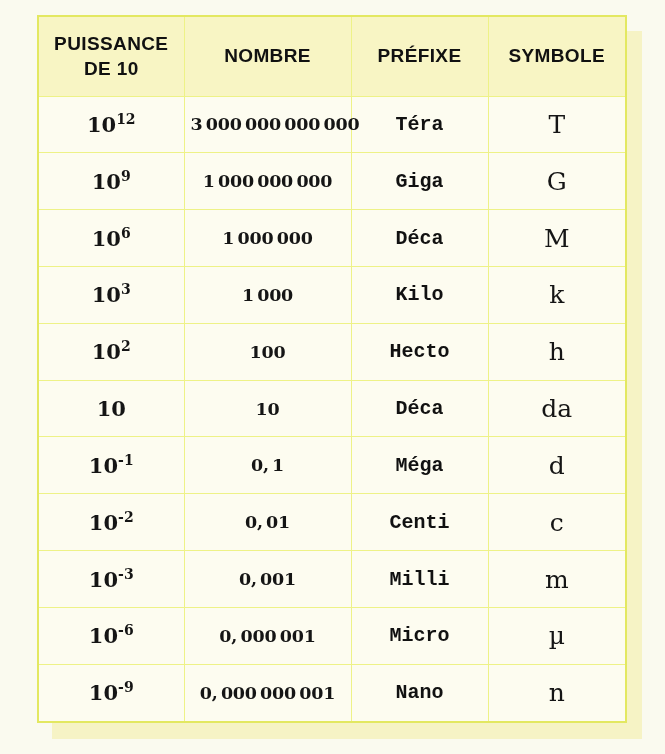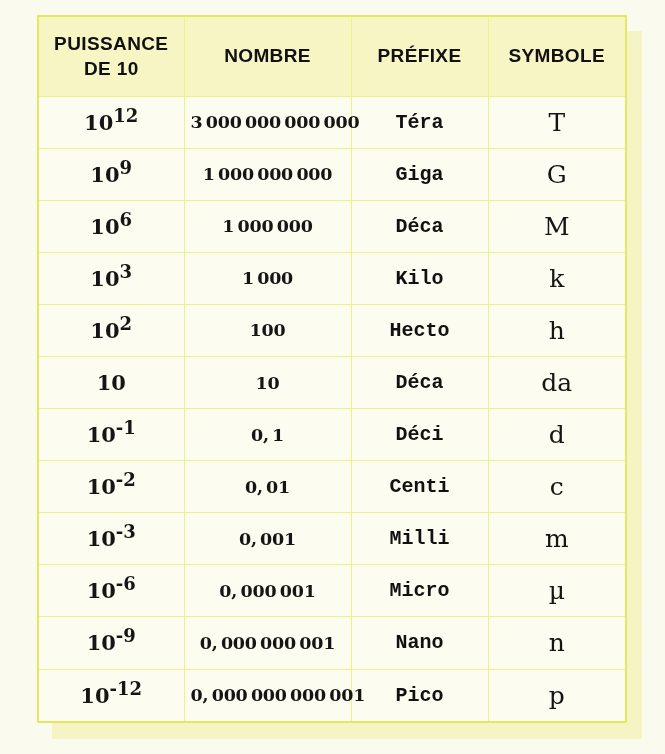--- a/index.html
+++ b/index.html
@@ -50,21 +50,21 @@
     line-height:1.35;
     letter-spacing:.02em;
     color:#111;
   }
   td.power-cell{
     font-family:"DejaVu Serif",serif;
     font-weight:700;
     font-size:21px;
   }
   td.power-cell sup{
-    font-size:18px;
+    font-size:14px;
     line-height:0;
     vertical-align:super;
     letter-spacing:0;
   }
   td.number-cell{
     font-family:"DejaVu Serif",serif;
     font-weight:700;
     font-size:17.5px;
     letter-spacing:-0.2px;
     white-space:nowrap;
@@ -134,21 +134,21 @@
       </tr>
       <tr>
         <td class="power-cell"><span>10</span><sup></sup></td>
         <td class="number-cell">10</td>
         <td class="prefix-cell">Déca</td>
         <td class="symbol-cell">da</td>
       </tr>
       <tr>
         <td class="power-cell"><span>10</span><sup>-1</sup></td>
         <td class="number-cell">0, 1</td>
-        <td class="prefix-cell">Déci</td>
+        <td class="prefix-cell">Méga</td>
         <td class="symbol-cell">d</td>
       </tr>
       <tr>
         <td class="power-cell"><span>10</span><sup>-2</sup></td>
         <td class="number-cell">0, 01</td>
         <td class="prefix-cell">Centi</td>
         <td class="symbol-cell">c</td>
       </tr>
       <tr>
         <td class="power-cell"><span>10</span><sup>-3</sup></td>
@@ -161,21 +161,15 @@
         <td class="number-cell">0, 000 001</td>
         <td class="prefix-cell">Micro</td>
         <td class="symbol-cell">µ</td>
       </tr>
       <tr>
         <td class="power-cell"><span>10</span><sup>-9</sup></td>
         <td class="number-cell">0, 000 000 001</td>
         <td class="prefix-cell">Nano</td>
         <td class="symbol-cell">n</td>
       </tr>
-      <tr>
-        <td class="power-cell"><span>10</span><sup>-12</sup></td>
-        <td class="number-cell">0, 000 000 000 001</td>
-        <td class="prefix-cell">Pico</td>
-        <td class="symbol-cell">p</td>
-      </tr>
     </tbody>
   </table>
 </div>
 
 </body></html>

